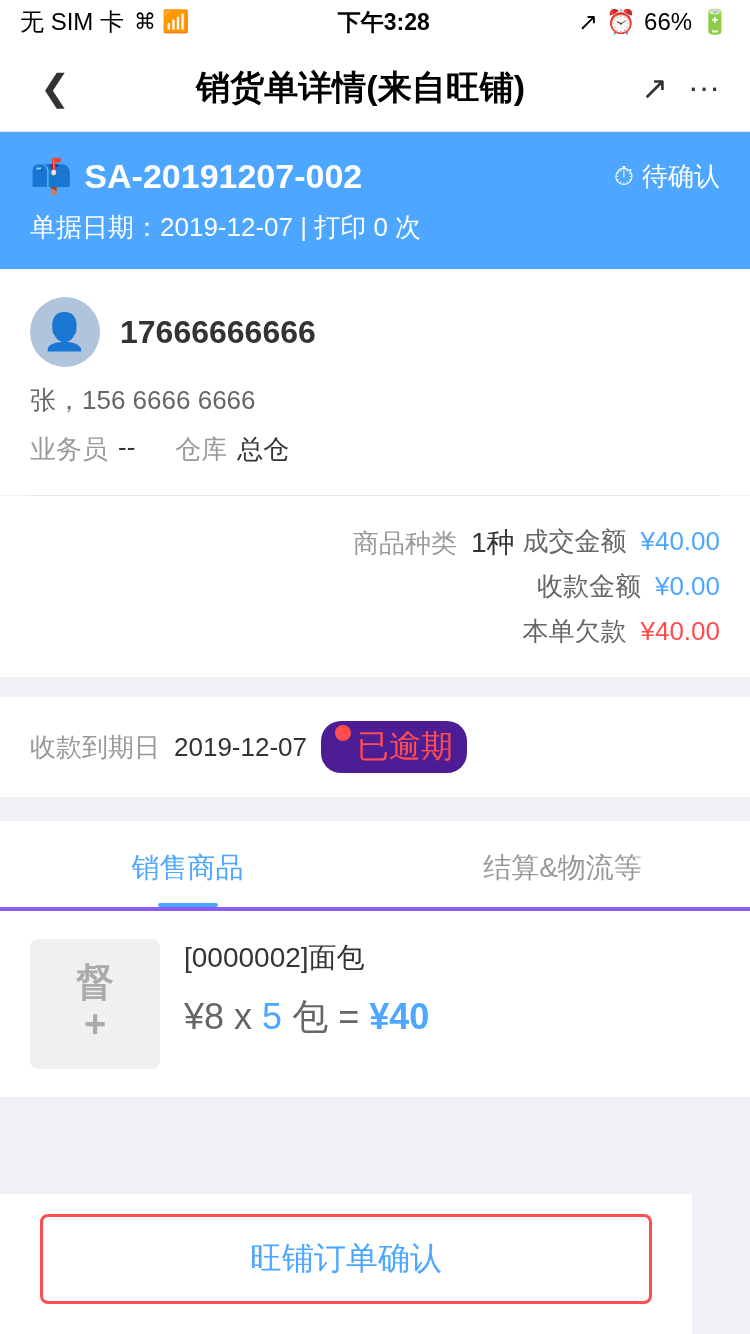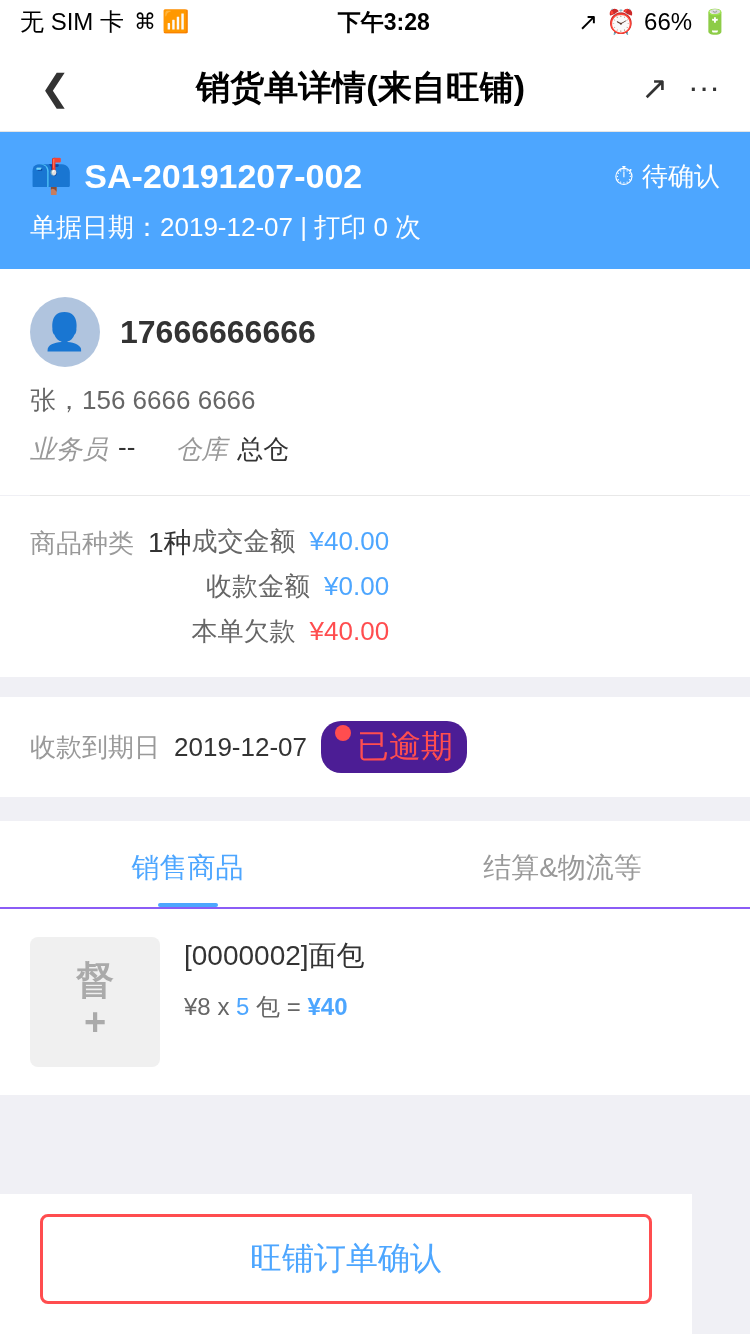--- a/index.html
+++ b/index.html
@@ -137,35 +137,36 @@
       margin-bottom: 14px;
     }
     .customer-meta {
       display: flex;
       align-items: center;
       gap: 40px;
       font-size: 26px;
       color: #666;
     }
     .meta-item { display: flex; gap: 10px; }
-    .meta-label { color: #999; font-style: italic; }
+    .meta-label { color: #999; }
     .meta-value { color: #333; }
     .divider {
       height: 1px;
       background: #e8e8e8;
       margin: 0 30px;
     }
 
     
     .summary-section {
       background: #fff;
       padding: 28px 30px;
       display: flex;
-      justify-content: flex-start;
+      justify-content: flex-end;
       align-items: flex-start;
+      gap: 8px;
     }
     .summary-left {
       display: flex;
       align-items: center;
       gap: 14px;
     }
     .summary-label { font-size: 26px; color: #999; }
     .summary-value { font-size: 28px; color: #333; }
     .summary-right {
       display: flex;
@@ -211,21 +212,21 @@
       height: 16px;
       background: #ff4d4f;
       border-radius: 50%;
       flex-shrink: 0;
     }
 
     
     .tabs {
       background: #fff;
       display: flex;
-      border-bottom: 2px solid #8b5cf6;
+      border-bottom: 4px solid #8b5cf6;
       margin-bottom: 0;
     }
     .tab {
       flex: 1;
       text-align: center;
       padding: 28px 0 20px;
       font-size: 28px;
       color: #999;
       cursor: pointer;
       position: relative;
@@ -269,21 +270,21 @@
     .product-info {
       flex: 1;
     }
     .product-name {
       font-size: 28px;
       color: #333;
       margin-bottom: 16px;
       font-weight: 500;
     }
     .product-price {
-      font-size: 24px;
+      font-size: 36px;
       color: #666;
     }
     .product-price .qty { color: #4da6ff; }
     .product-price .total { color: #4da6ff; font-weight: 600; }
 
     
     .bottom-space {
       height: 180px;
       background: #f0f0f5;
     }

